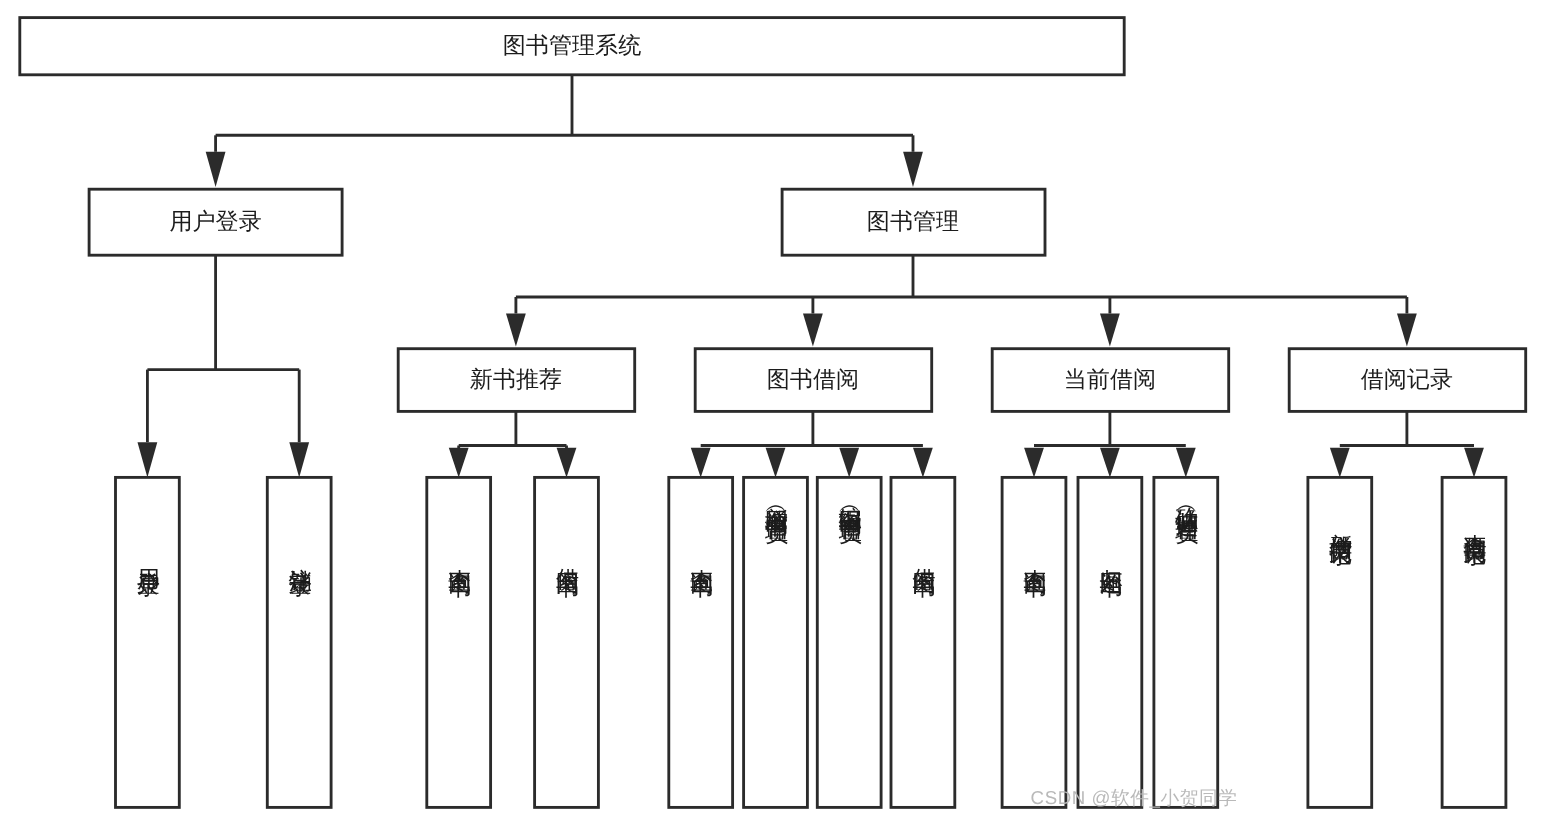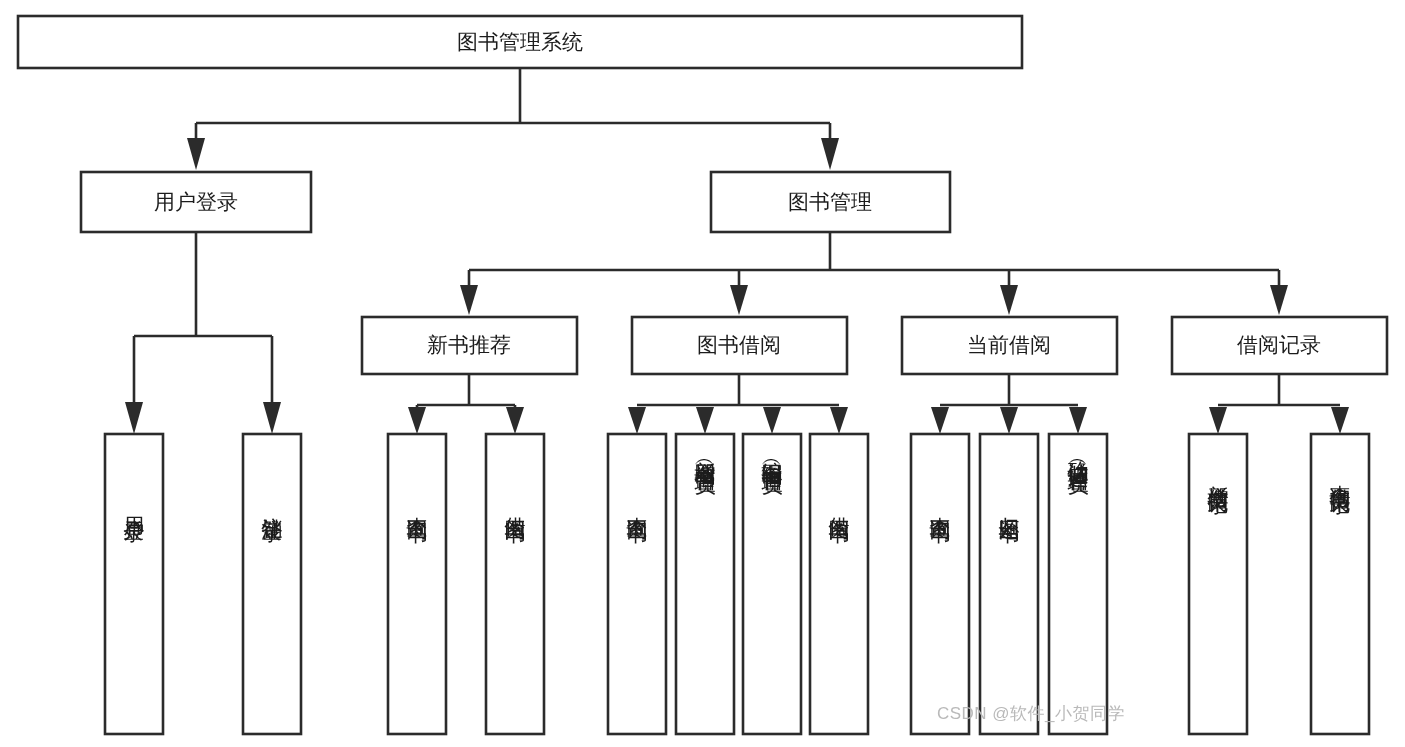--- a/index.html
+++ b/index.html
@@ -65,21 +65,21 @@
     font-size: 21px;
     line-height: 1.05;
     color: #1c1c1c;
     letter-spacing: 2px;
     white-space: nowrap;
     text-align: center;
   }
   .watermark {
     position: absolute;
     right: 10px;
-    bottom: 22px;
+    bottom: 10px;
     font-family: "Liberation Sans", "DejaVu Sans", sans-serif;
     font-size: 17px;
     color: #b9b9b9;
     letter-spacing: 0.5px;
     white-space: nowrap;
     pointer-events: none;
   }
 </style>
 </head>
 <body>

